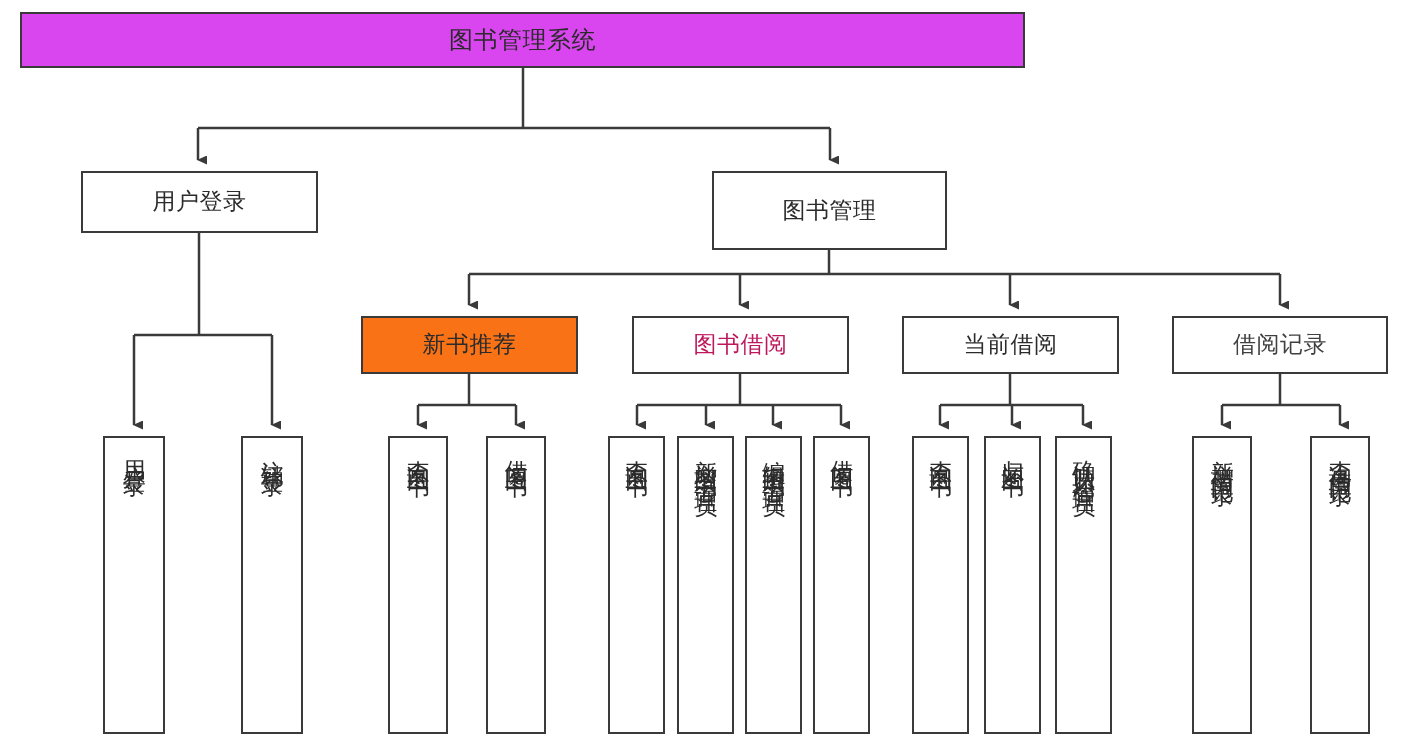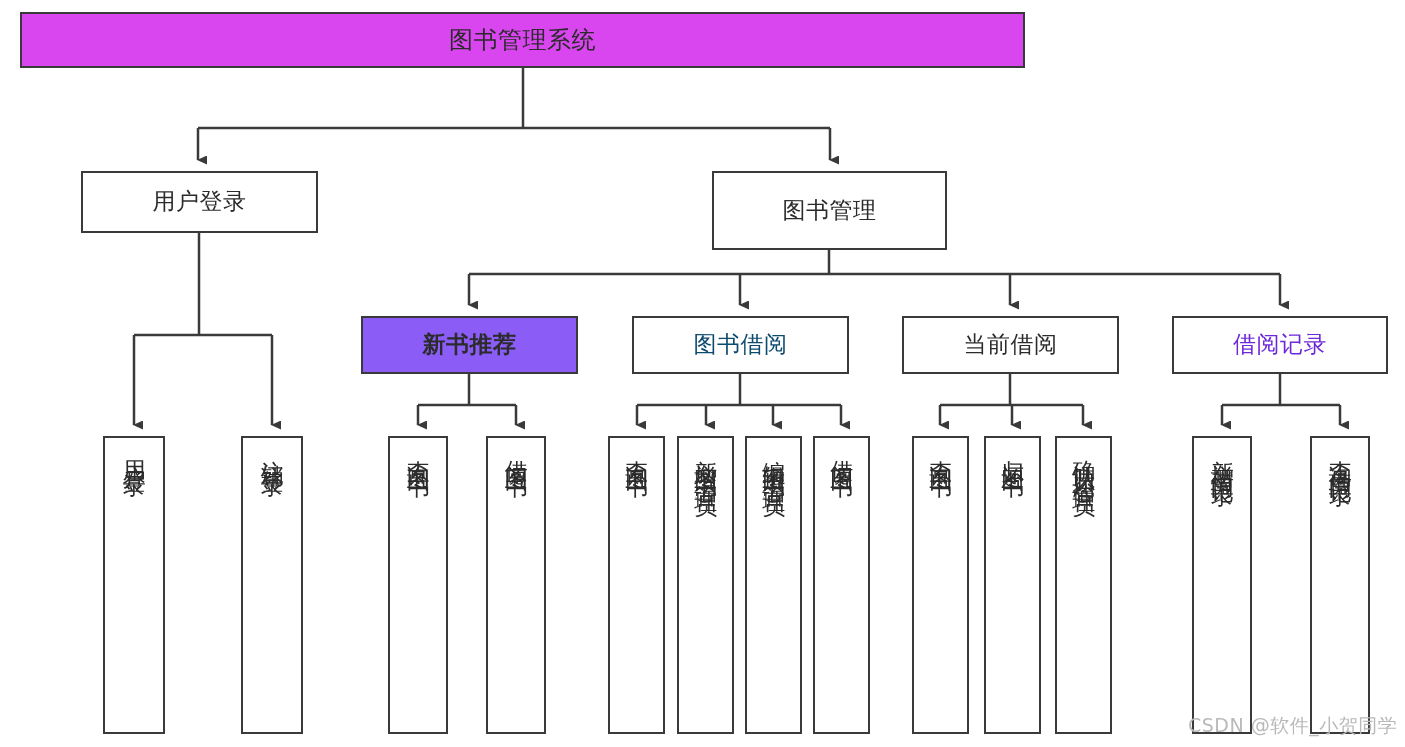--- a/index.html
+++ b/index.html
@@ -122,31 +122,31 @@
   <div id="nodes-layer">
       <div class="node horizontal root" style="left: 20px; top: 12px; width: 1005px; height: 56px; border-color: rgb(58, 58, 58); background: #d946ef;">
         <span class="node-label" style="color: rgb(43, 43, 43);">图书管理系统</span>
       </div>
       <div class="node horizontal" style="left: 81px; top: 171px; width: 237px; height: 62px; border-color: rgb(58, 58, 58); background: rgb(255, 255, 255);">
         <span class="node-label" style="color: rgb(43, 43, 43);">用户登录</span>
       </div>
       <div class="node horizontal" style="left: 712px; top: 171px; width: 235px; height: 79px; border-color: rgb(58, 58, 58); background: rgb(255, 255, 255);">
         <span class="node-label" style="color: rgb(43, 43, 43);">图书管理</span>
       </div>
-      <div class="node horizontal" style="left: 361px; top: 316px; width: 217px; height: 58px; border-color: rgb(58, 58, 58); background: #8b5cf6; font-weight: bold;">
+      <div class="node horizontal" style="left: 361px; top: 316px; width: 217px; height: 58px; border-color: rgb(58, 58, 58); background: #f97316;">
         <span class="node-label" style="color: rgb(43, 43, 43);">新书推荐</span>
       </div>
       <div class="node horizontal" style="left: 632px; top: 316px; width: 217px; height: 58px; border-color: rgb(58, 58, 58); background: rgb(255, 255, 255);">
-        <span class="node-label" style="color: #0c4a6e;">图书借阅</span>
+        <span class="node-label" style="color: #be185d;">图书借阅</span>
       </div>
       <div class="node horizontal" style="left: 902px; top: 316px; width: 217px; height: 58px; border-color: rgb(58, 58, 58); background: rgb(255, 255, 255);">
         <span class="node-label" style="color: rgb(43, 43, 43);">当前借阅</span>
       </div>
       <div class="node horizontal" style="left: 1172px; top: 316px; width: 216px; height: 58px; border-color: rgb(58, 58, 58); background: rgb(255, 255, 255);">
-        <span class="node-label" style="color: #6d28d9;">借阅记录</span>
+        <span class="node-label" style="color: #404040;">借阅记录</span>
       </div>
       <div class="node vertical" style="left: 103px; top: 436px; width: 62px; height: 298px; border-color: rgb(58, 58, 58); background: rgb(255, 255, 255);">
         <span class="node-label" style="color: rgb(43, 43, 43);">用户登录</span>
       </div>
       <div class="node vertical" style="left: 241px; top: 436px; width: 62px; height: 298px; border-color: rgb(58, 58, 58); background: rgb(255, 255, 255);">
         <span class="node-label" style="color: rgb(43, 43, 43);">注销登录</span>
       </div>
       <div class="node vertical" style="left: 388px; top: 436px; width: 60px; height: 298px; border-color: rgb(58, 58, 58); background: rgb(255, 255, 255);">
         <span class="node-label" style="color: rgb(43, 43, 43);">查询图书</span>
       </div>
@@ -175,15 +175,14 @@
         <span class="node-label" style="color: rgb(43, 43, 43);">确认归还（管理员）</span>
       </div>
       <div class="node vertical" style="left: 1192px; top: 436px; width: 60px; height: 298px; border-color: rgb(58, 58, 58); background: rgb(255, 255, 255);">
         <span class="node-label" style="color: rgb(43, 43, 43);">新增借阅记录</span>
       </div>
       <div class="node vertical" style="left: 1310px; top: 436px; width: 60px; height: 298px; border-color: rgb(58, 58, 58); background: rgb(255, 255, 255);">
         <span class="node-label" style="color: rgb(43, 43, 43);">查询借阅记录</span>
       </div>
     </div>
 
-  <div class="watermark" style="left:1188px; top:713px;">CSDN @软件_小贺同学</div>
 
 </div>
 
 </body></html>

